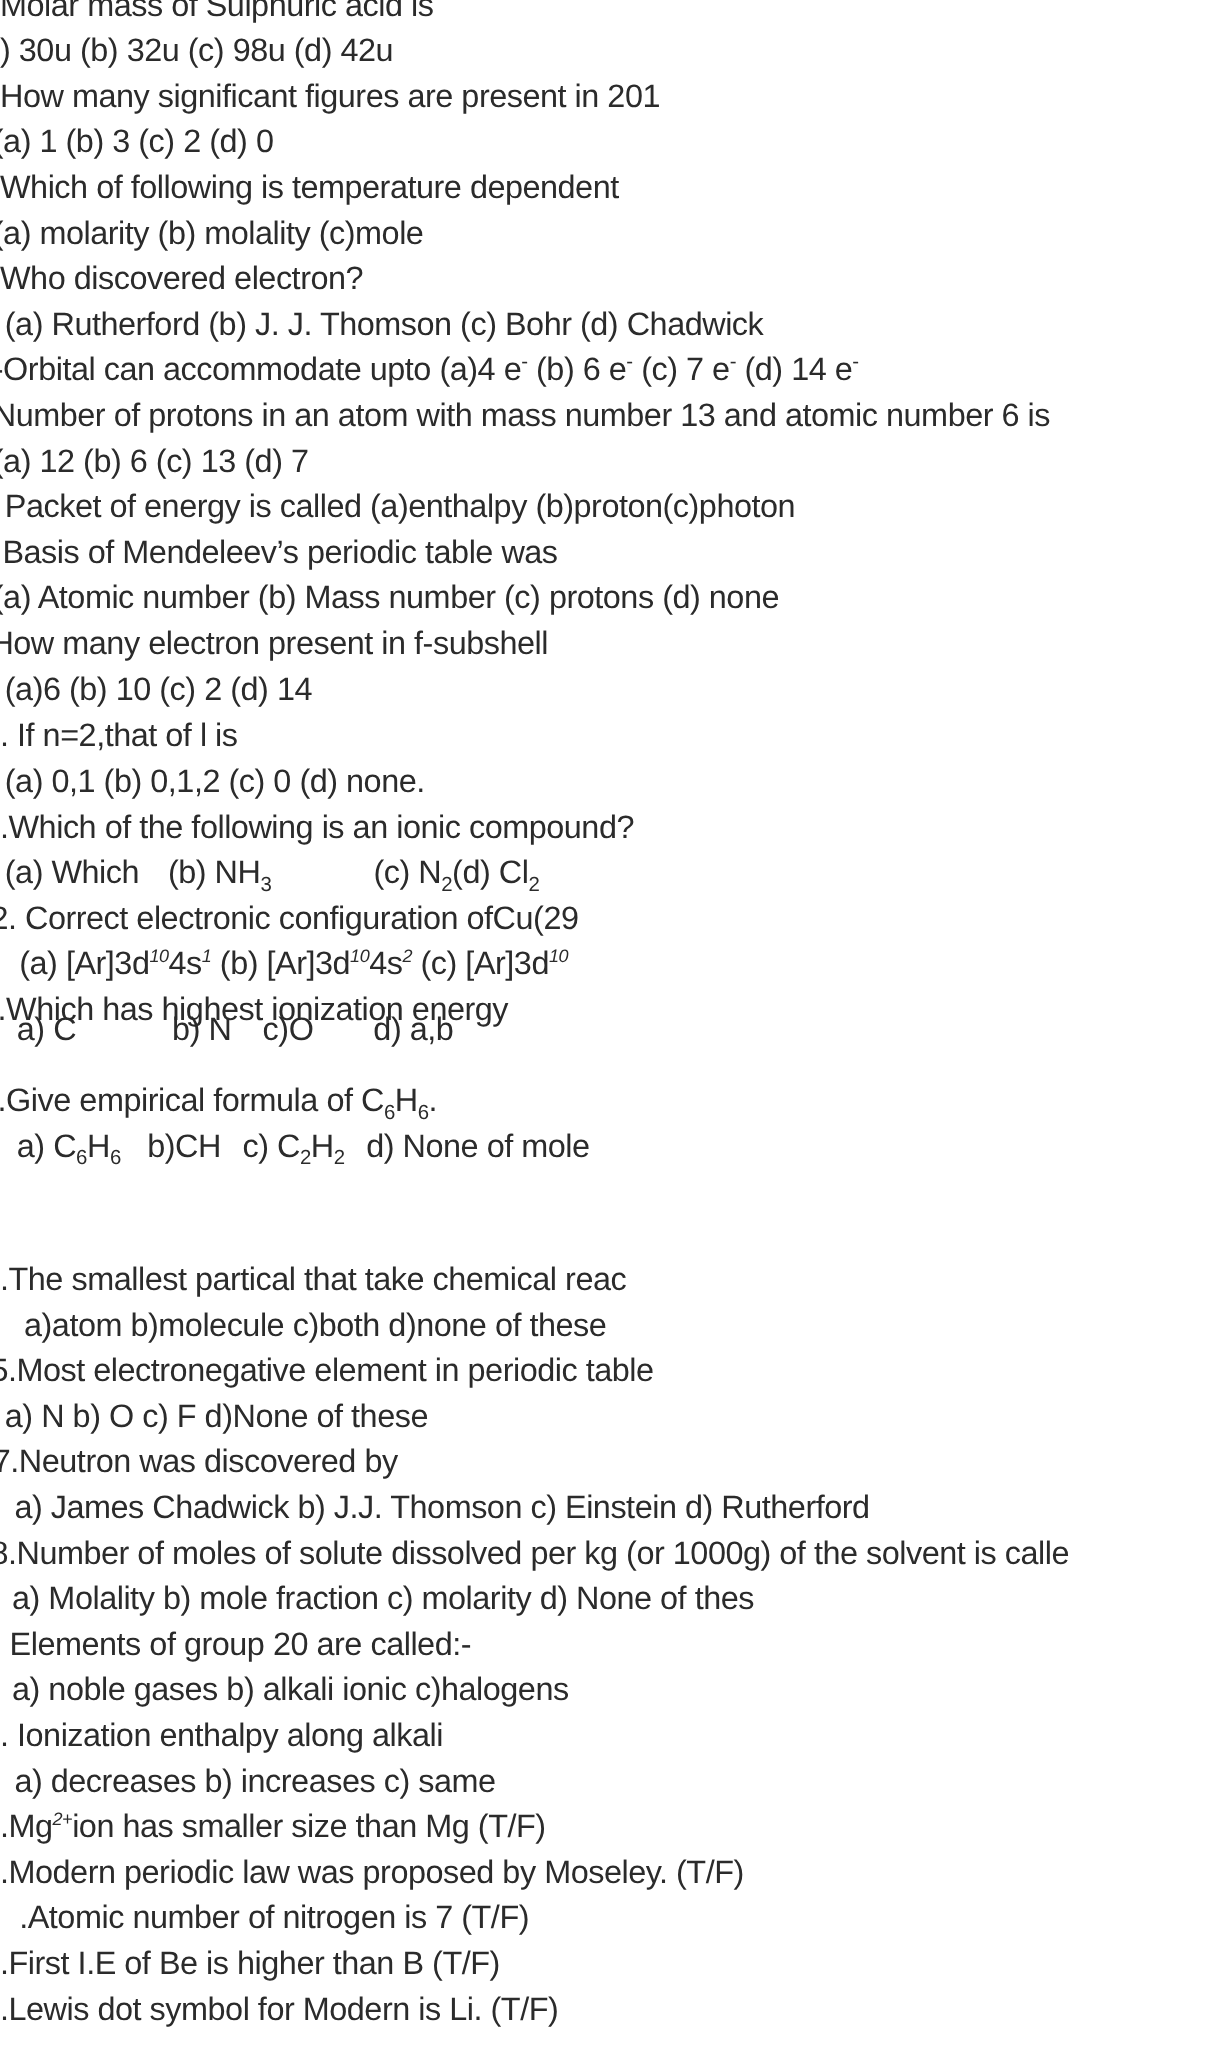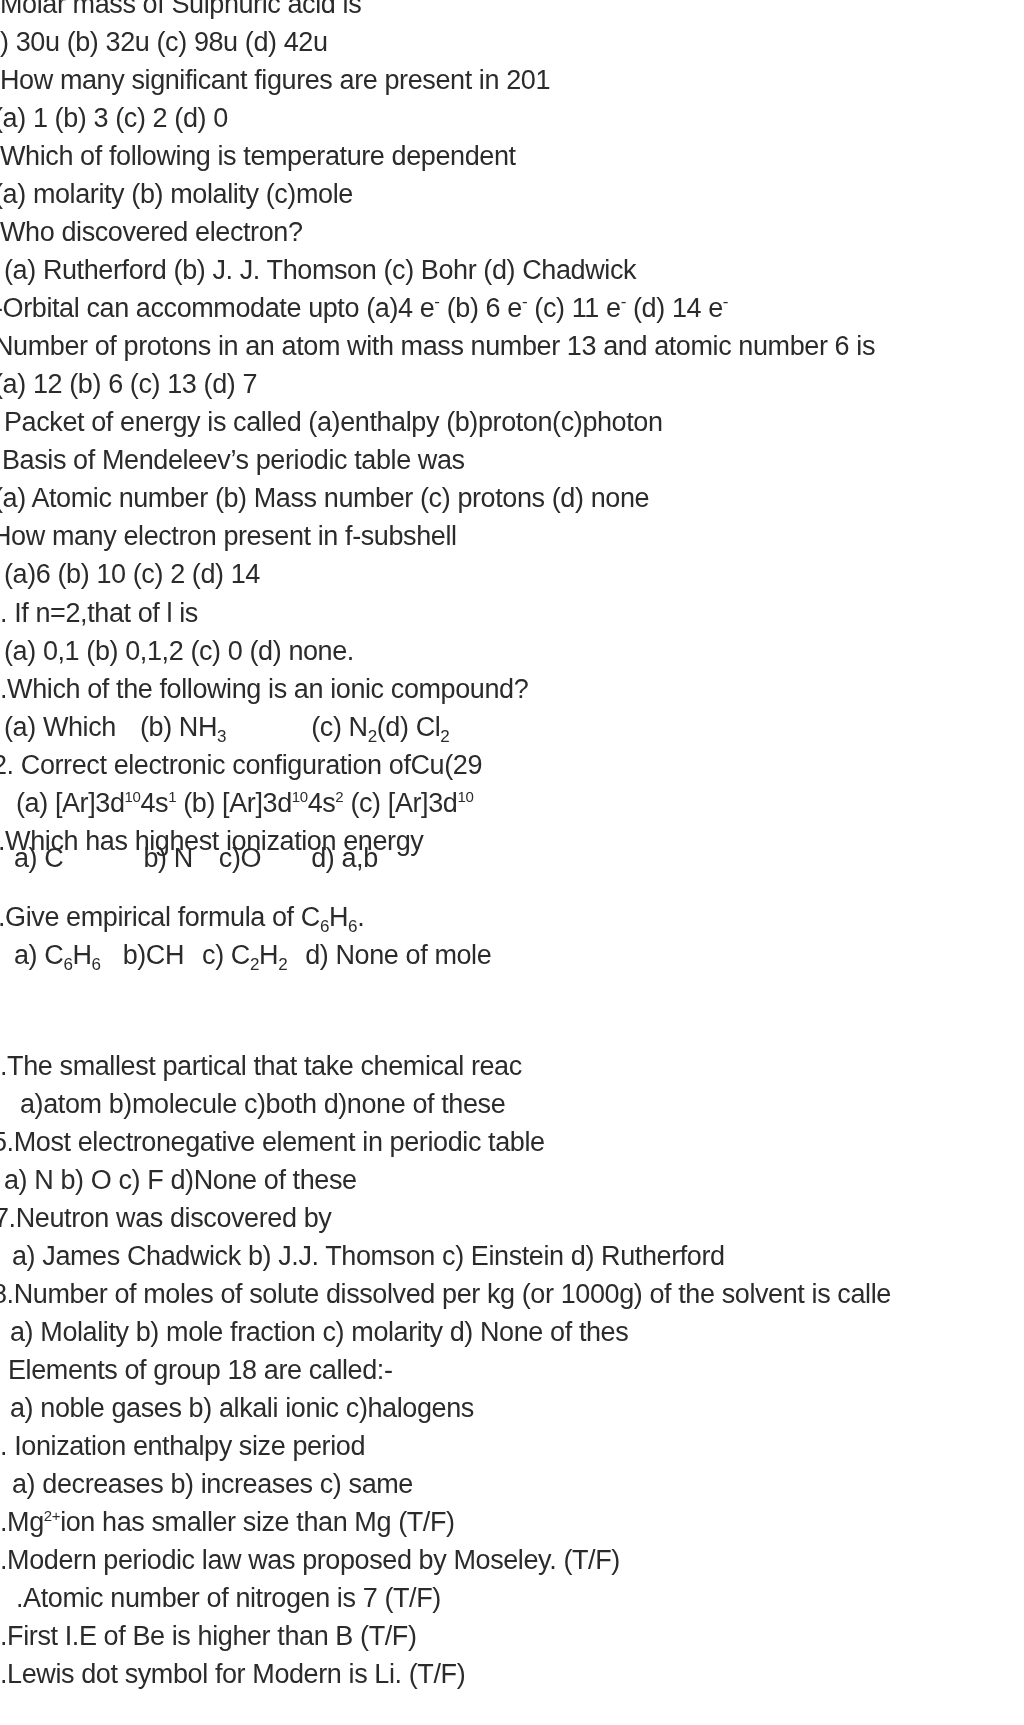--- a/index.html
+++ b/index.html
@@ -26,38 +26,38 @@
       white-space: nowrap;
       font-size: 27px;
       line-height: 36px;
       letter-spacing: -0.4px;
       color: #2b2b2b;
     }
     .line sub, .line sup {
       font-size: 17px;
       line-height: 0;
     }
-    .line sup.small { font-size: 15px; }
+    .line sup.small { font-size: 15px; font-style: italic; }
   </style>
 </head>
 <body>
 
 <div class="sheet">
 
   <div class="line" style="left:0px;top:-2px">Molar mass of Sulphuric acid is</div>
   <div class="line" style="left:0px;top:36px">) 30u  (b) 32u   (c) 98u  (d) 42u</div>
   <div class="line" style="left:0px;top:74px">How many significant figures are present in 201</div>
   <div class="line" style="left:-6px;top:112px">(a) 1     (b) 3     (c) 2       (d) 0</div>
   <div class="line" style="left:0px;top:150px">Which of following is temperature dependent</div>
   <div class="line" style="left:-6px;top:188px">(a) molarity  (b) molality   (c)mole</div>
   <div class="line" style="left:0px;top:226px">Who discovered electron?</div>
   <div class="line" style="left:4px;top:264px">(a) Rutherford (b) J. J. Thomson (c) Bohr (d) Chadwick</div>
 
   <div class="line" style="left:-6px;top:302px">
-    <span>-Orbital can accommodate upto (a)4 e</span><sup>-</sup><span> (b) 6 e</span><sup>-</sup><span>  (c) 11 e</span><sup>-</sup><span> (d) 14 e</span><sup>-</sup>
+    <span>-Orbital can accommodate upto (a)4 e</span><sup>-</sup><span> (b) 6 e</span><sup>-</sup><span>  (c) 7 e</span><sup>-</sup><span> (d) 14 e</span><sup>-</sup>
   </div>
 
   <div class="line" style="left:-6px;top:340px">Number of protons in an atom with mass number 13 and atomic number 6 is</div>
   <div class="line" style="left:-6px;top:378px">(a) 12     (b) 6     (c) 13     (d) 7</div>
   <div class="line" style="left:4px;top:416px">Packet of energy is called (a)enthalpy (b)proton(c)photon</div>
   <div class="line" style="left:2px;top:454px">Basis of Mendeleev’s periodic table was</div>
   <div class="line" style="left:-6px;top:492px">(a) Atomic number (b) Mass number (c) protons (d) none</div>
   <div class="line" style="left:-8px;top:530px">How many electron present in f-subshell</div>
   <div class="line" style="left:4px;top:568px">(a)6  (b) 10  (c) 2    (d) 14</div>
   <div class="line" style="left:0px;top:607px">. If n=2,that of l is</div>
@@ -87,23 +87,23 @@
   </div>
 
   <div class="line" style="left:0px;top:1060px">.The smallest partical that take chemical reac</div>
   <div class="line" style="left:20px;top:1098px">a)atom b)molecule c)both d)none of these</div>
   <div class="line" style="left:-8px;top:1136px">5.Most electronegative element in periodic table</div>
   <div class="line" style="left:4px;top:1174px">a) N    b) O          c) F     d)None of these</div>
   <div class="line" style="left:-6px;top:1212px">7.Neutron was discovered by</div>
   <div class="line" style="left:12px;top:1250px">a) James Chadwick   b) J.J. Thomson   c) Einstein   d) Rutherford</div>
   <div class="line" style="left:-8px;top:1288px">8.Number of moles of solute dissolved per kg (or 1000g) of the solvent is calle</div>
   <div class="line" style="left:10px;top:1326px">a) Molality  b) mole  fraction  c) molarity  d) None of thes</div>
-  <div class="line" style="left:8px;top:1364px">Elements of group 18 are called:-</div>
+  <div class="line" style="left:8px;top:1364px">Elements of group 20 are called:-</div>
   <div class="line" style="left:10px;top:1402px">a) noble gases   b) alkali ionic        c)halogens</div>
-  <div class="line" style="left:0px;top:1440px">. Ionization enthalpy size period</div>
+  <div class="line" style="left:0px;top:1440px">. Ionization enthalpy along alkali</div>
   <div class="line" style="left:12px;top:1478px">a) decreases     b) increases c) same</div>
 
   <div class="line" style="left:0px;top:1516px">
     <span>.Mg</span><sup class="small">2+</sup><span>ion has smaller size than Mg  (T/F)</span>
   </div>
   <div class="line" style="left:0px;top:1554px">.Modern periodic law was proposed by Moseley. (T/F)</div>
   <div class="line" style="left:16px;top:1592px">.Atomic number of nitrogen is 7      (T/F)</div>
   <div class="line" style="left:0px;top:1630px">.First I.E of Be is higher than B           (T/F)</div>
   <div class="line" style="left:0px;top:1668px">.Lewis dot symbol for Modern is Li.   (T/F)</div>
 

